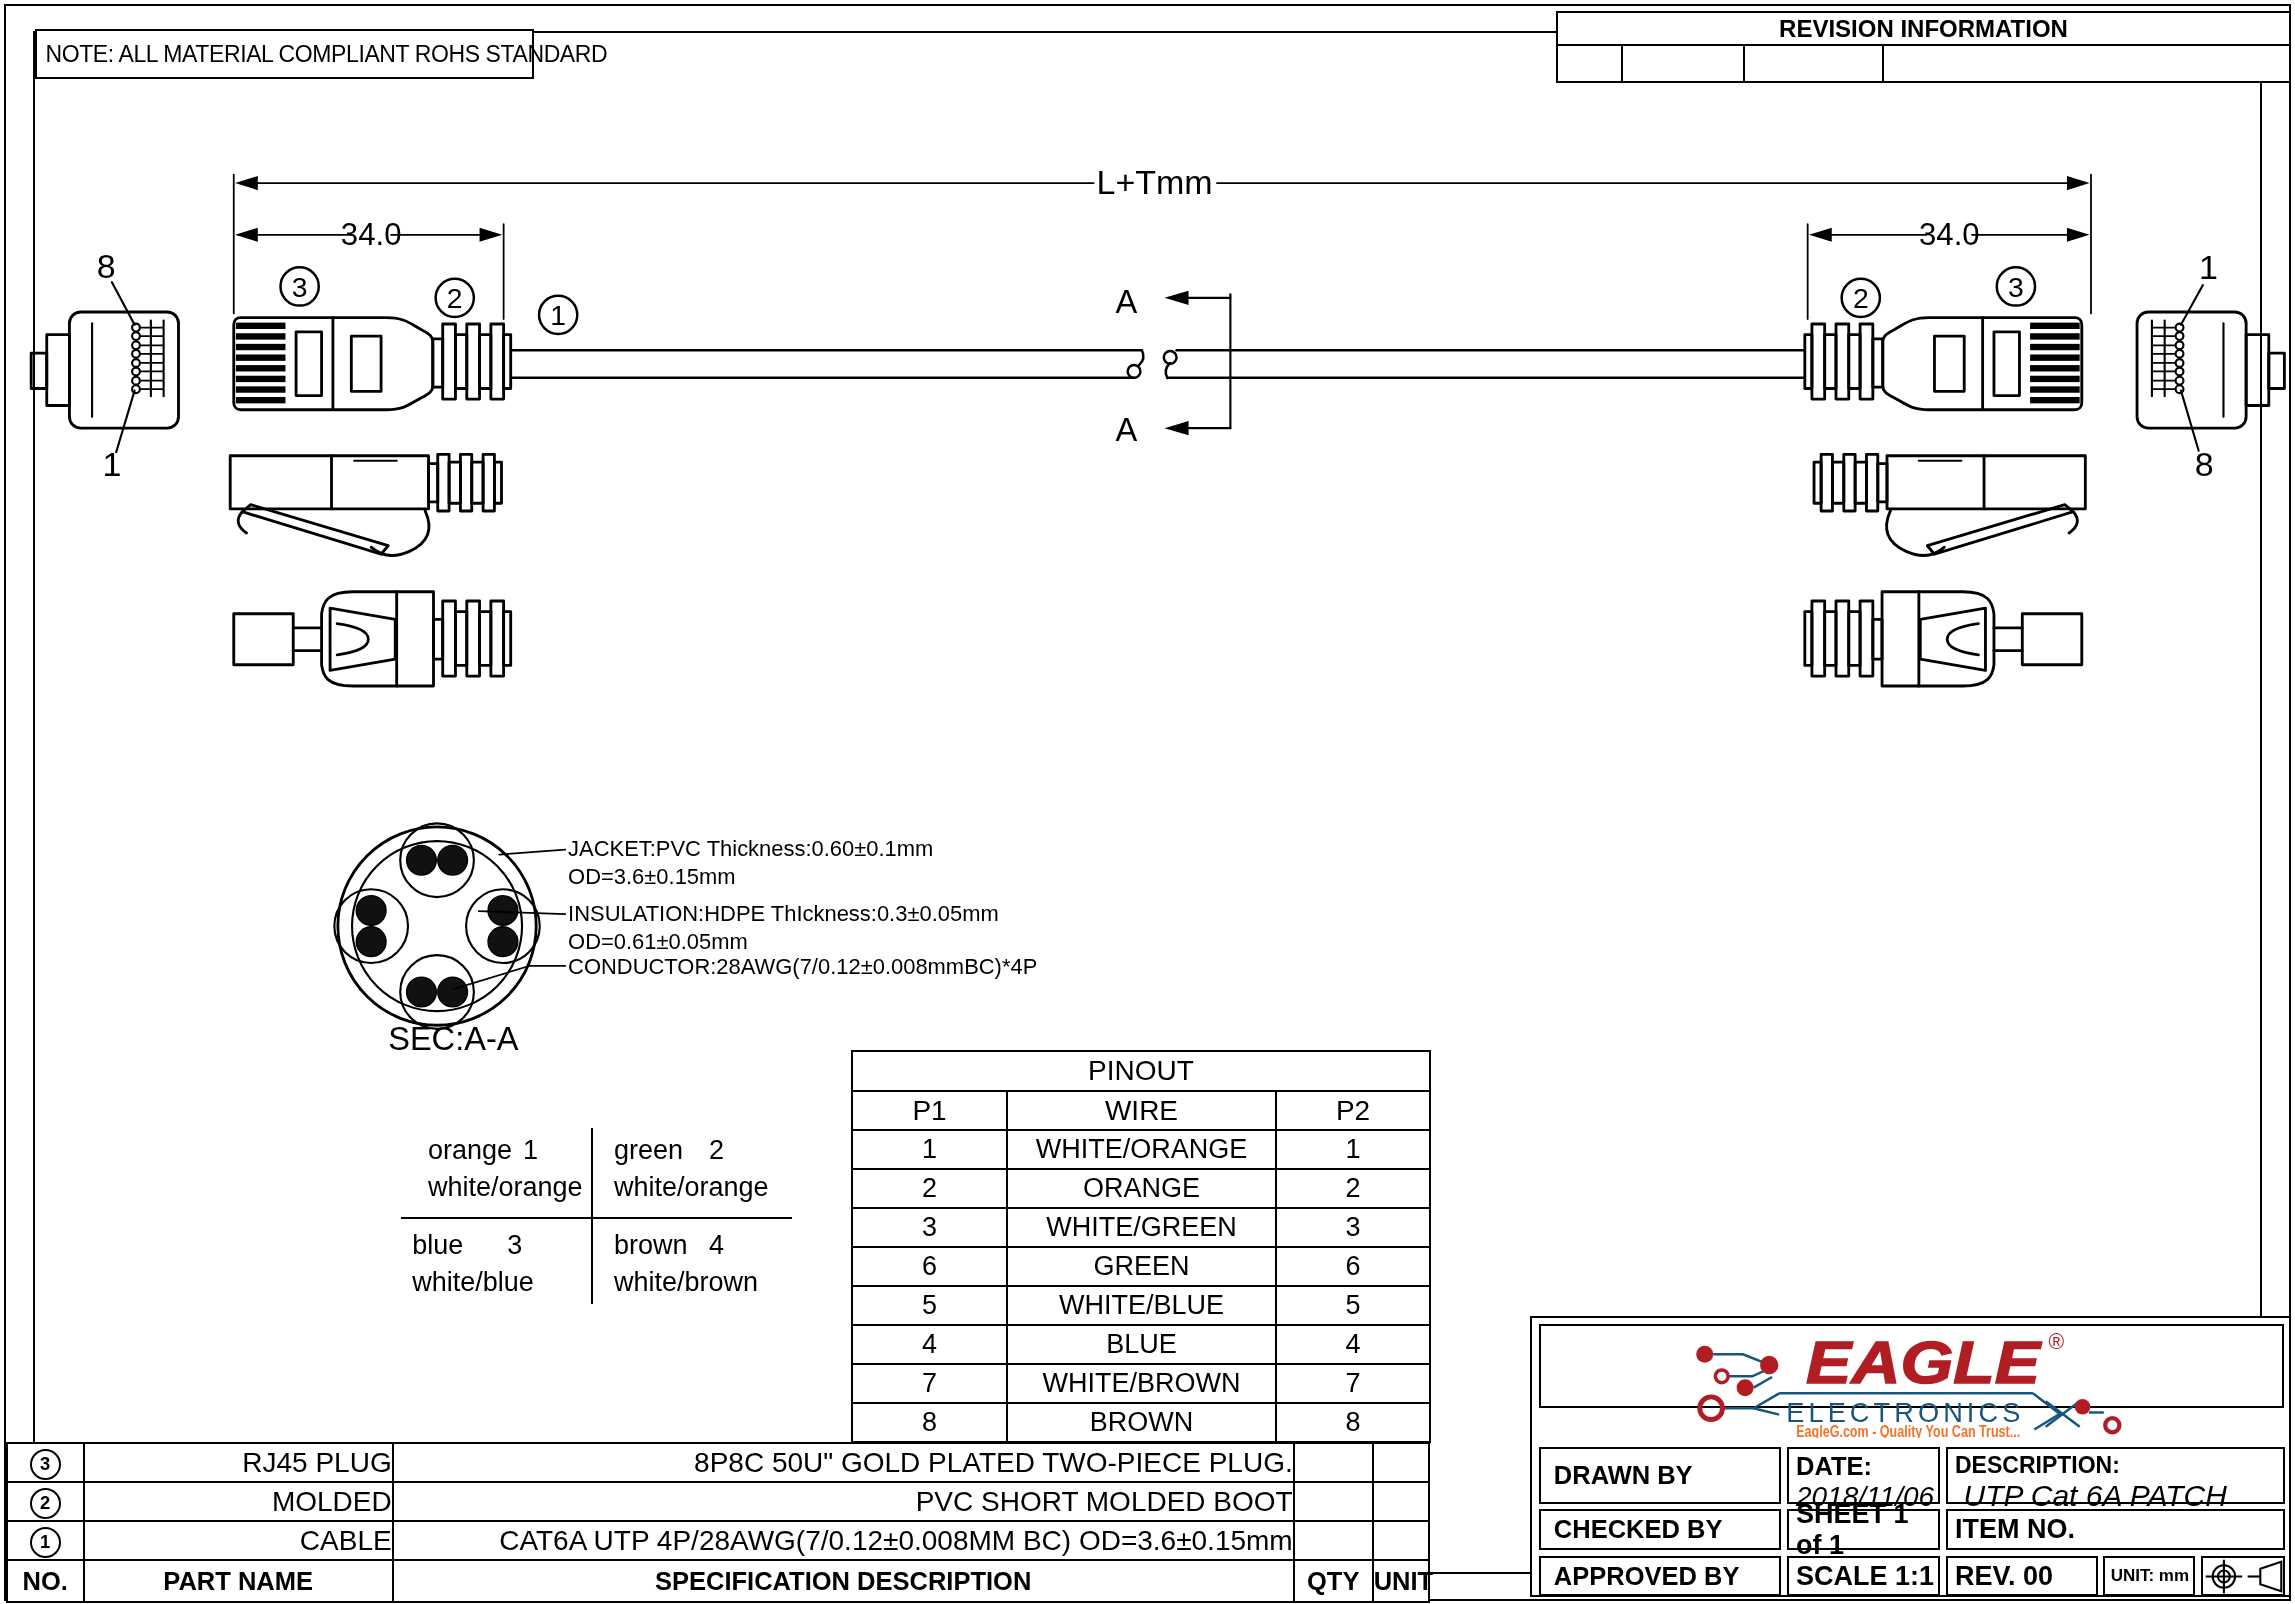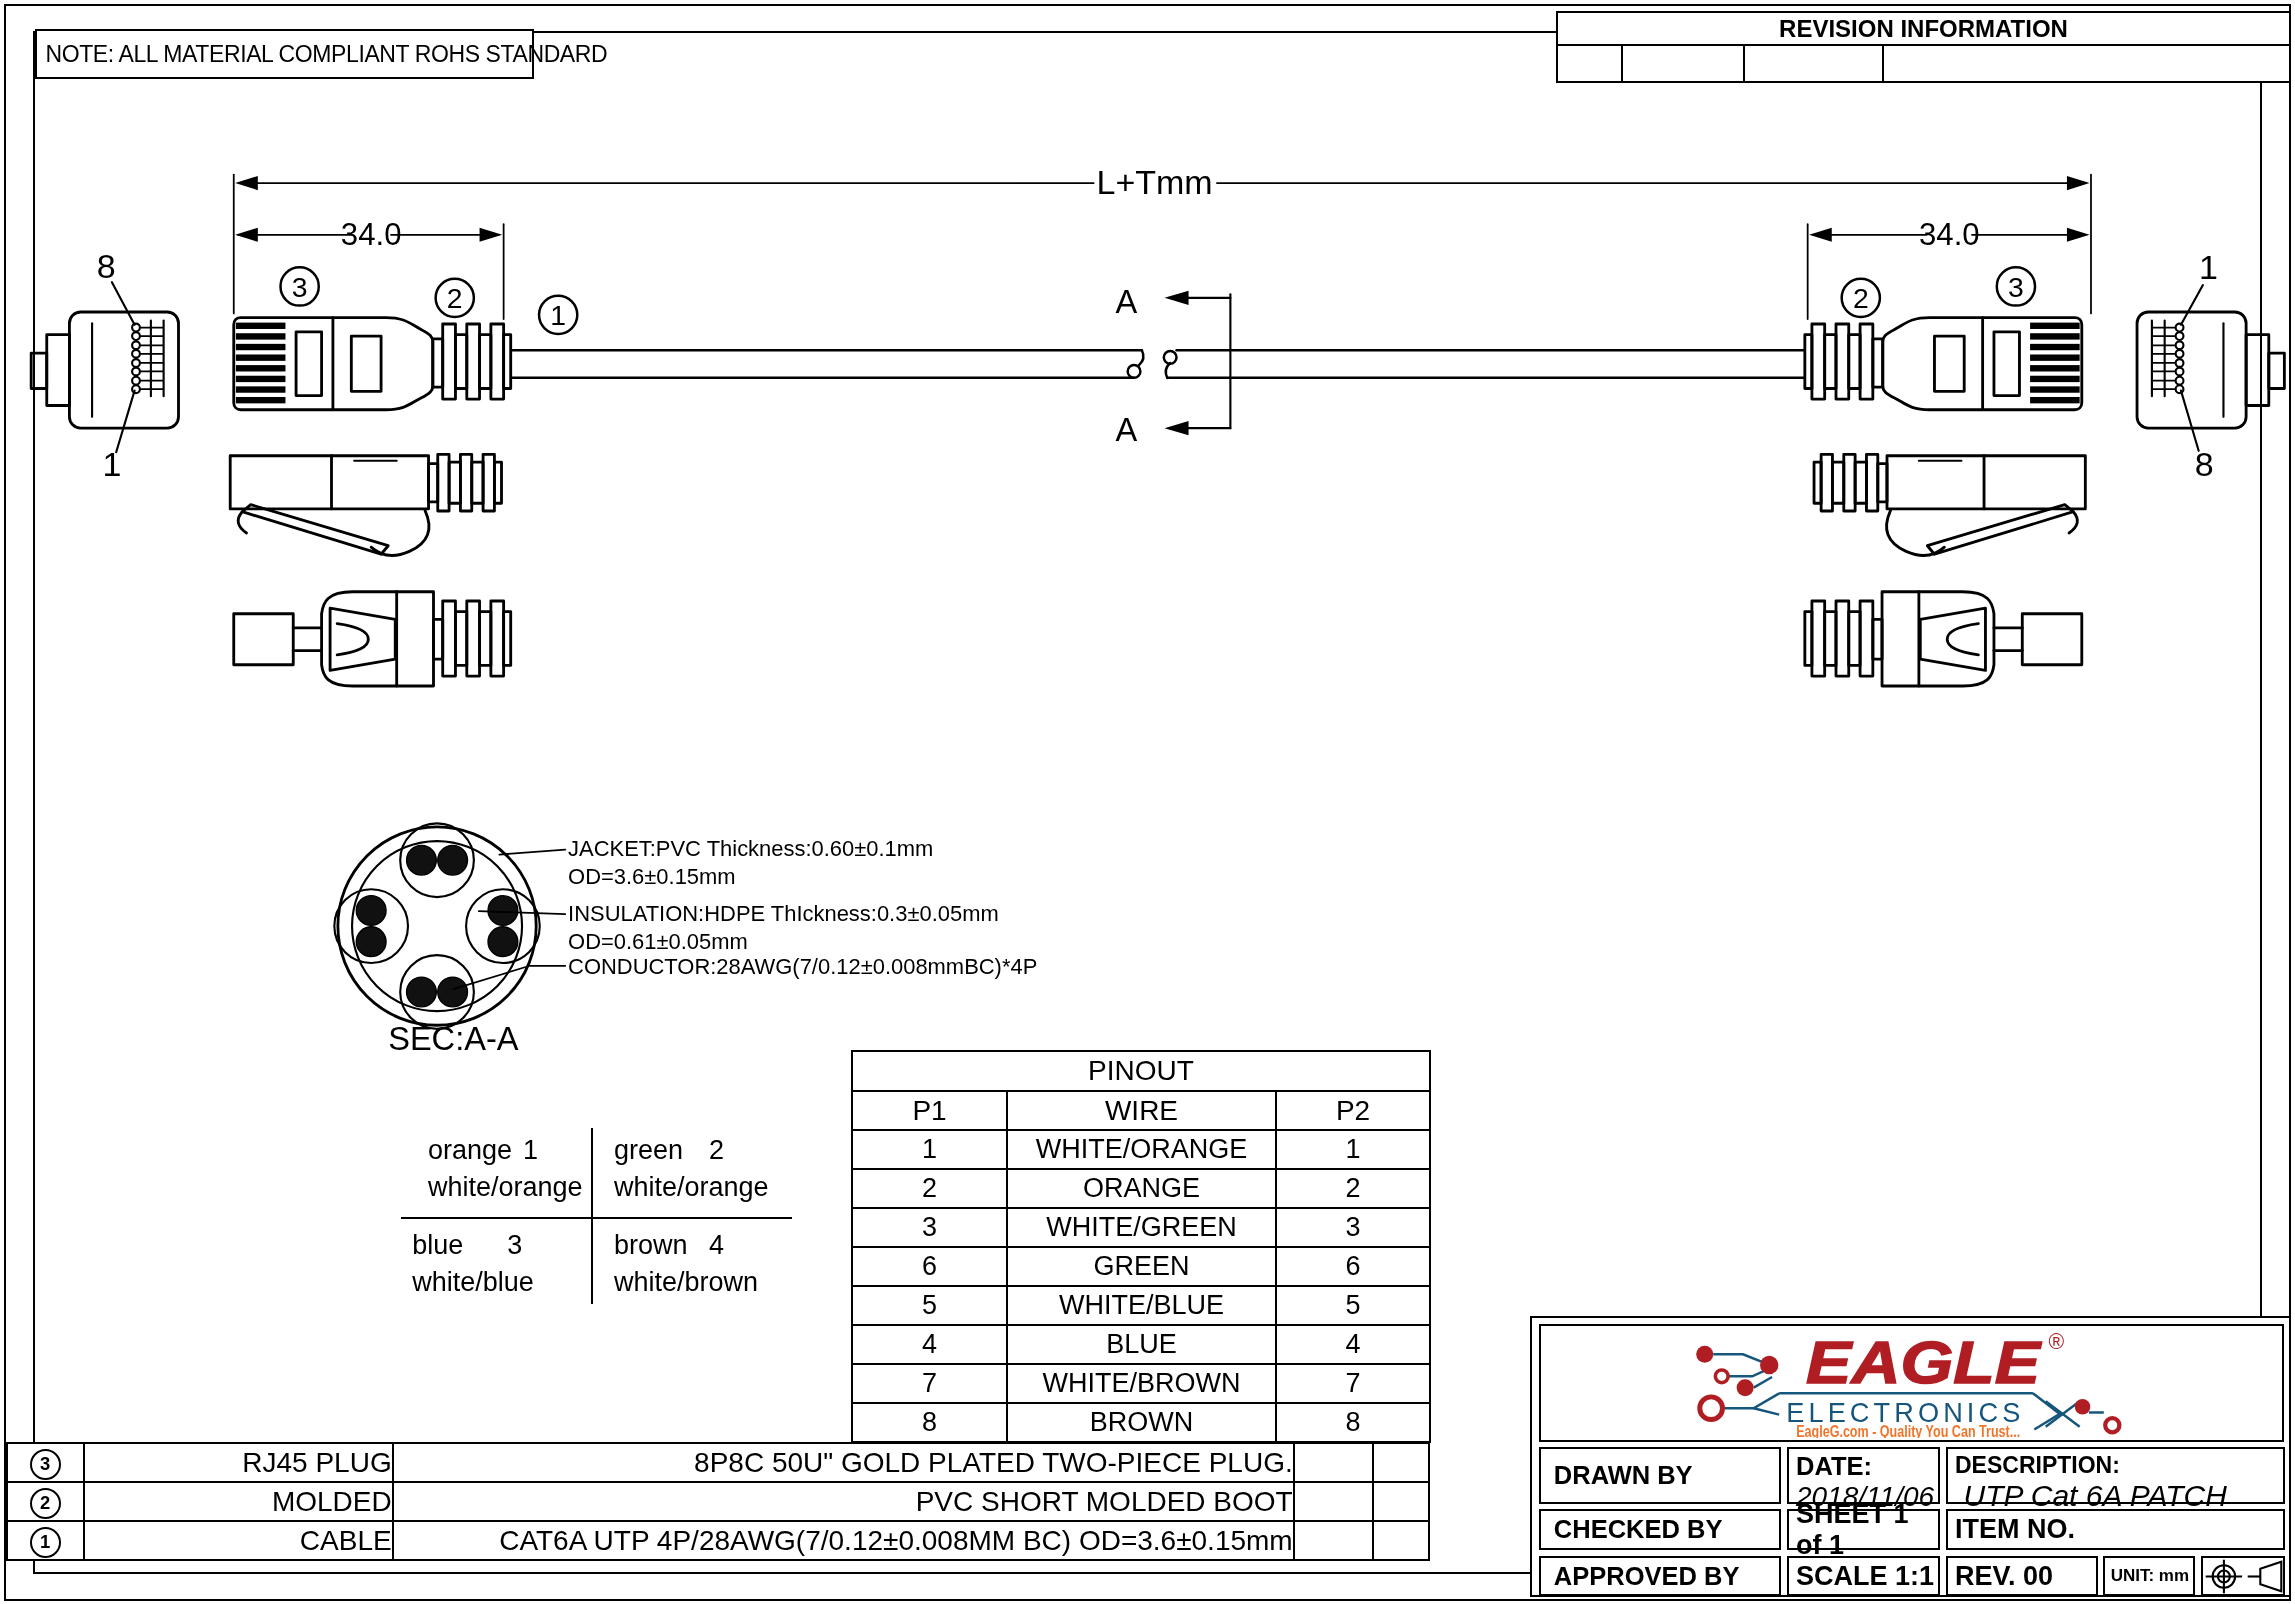--- a/index.html
+++ b/index.html
@@ -39,21 +39,21 @@
   #parts td{border:2.8px solid #000;font-size:28px;padding:0 0 0 10px;height:37px;white-space:nowrap;text-align:right;}
   #parts td.cno{text-align:center;padding:0;}
   #parts tr.hdr td{font-weight:bold;text-align:center;font-size:25.5px;height:40px;padding:0;}
   .circ{display:inline-flex;width:27px;height:27px;border:2.1px solid #000;border-radius:50%;
         align-items:center;justify-content:center;font-size:18.4px;font-weight:bold;}
   
   #titleblock{position:absolute;left:1530px;top:1316px;width:761px;height:281px;background:#fff;border:2.1px solid #000;box-sizing:border-box;}
   .tb-cell{position:absolute;border:2.8px solid #000;background:#fff;box-sizing:border-box;}
   .tb-lbl{font-weight:bold;font-size:25.5px;}
   .tb-val{font-size:28px;font-style:italic;}
-  #logo-box{position:absolute;left:7px;top:5.7px;width:745px;height:118px;border:2.8px solid #000;box-sizing:border-box;}
+  #logo-box{position:absolute;left:7px;top:5.7px;width:745px;height:84px;border:2.8px solid #000;box-sizing:border-box;}
 </style>
 </head>
 <body>
 
 <div id="canvas">
 
   <div class="frame-outer"></div>
   <div class="frame-inner"></div>
 
   <svg id="drawing" viewBox="0 0 3240 2265">
@@ -382,20 +382,27 @@
         <td></td>
             <td></td>
       </tr>
       <tr>
         <td class="cno"><span class="circ">1</span></td>
         <td>CABLE</td>
         <td>CAT6A UTP 4P/28AWG(7/0.12±0.008MM BC)  OD=3.6±0.15mm</td>
         <td></td>
             <td></td>
       </tr>
+      <tr class="hdr">
+        <td>NO.</td>
+        <td>PART NAME</td>
+        <td>SPECIFICATION DESCRIPTION</td>
+        <td>QTY</td>
+        <td>UNIT</td>
+      </tr>
     </tbody>
       </table>
   </div>
 
   <div id="titleblock">
 
     <div id="logo-box">
       <svg width="740" height="112" viewBox="0 0 1044 158">
 
         <g stroke="#16567D" stroke-width="3.5" fill="none">

